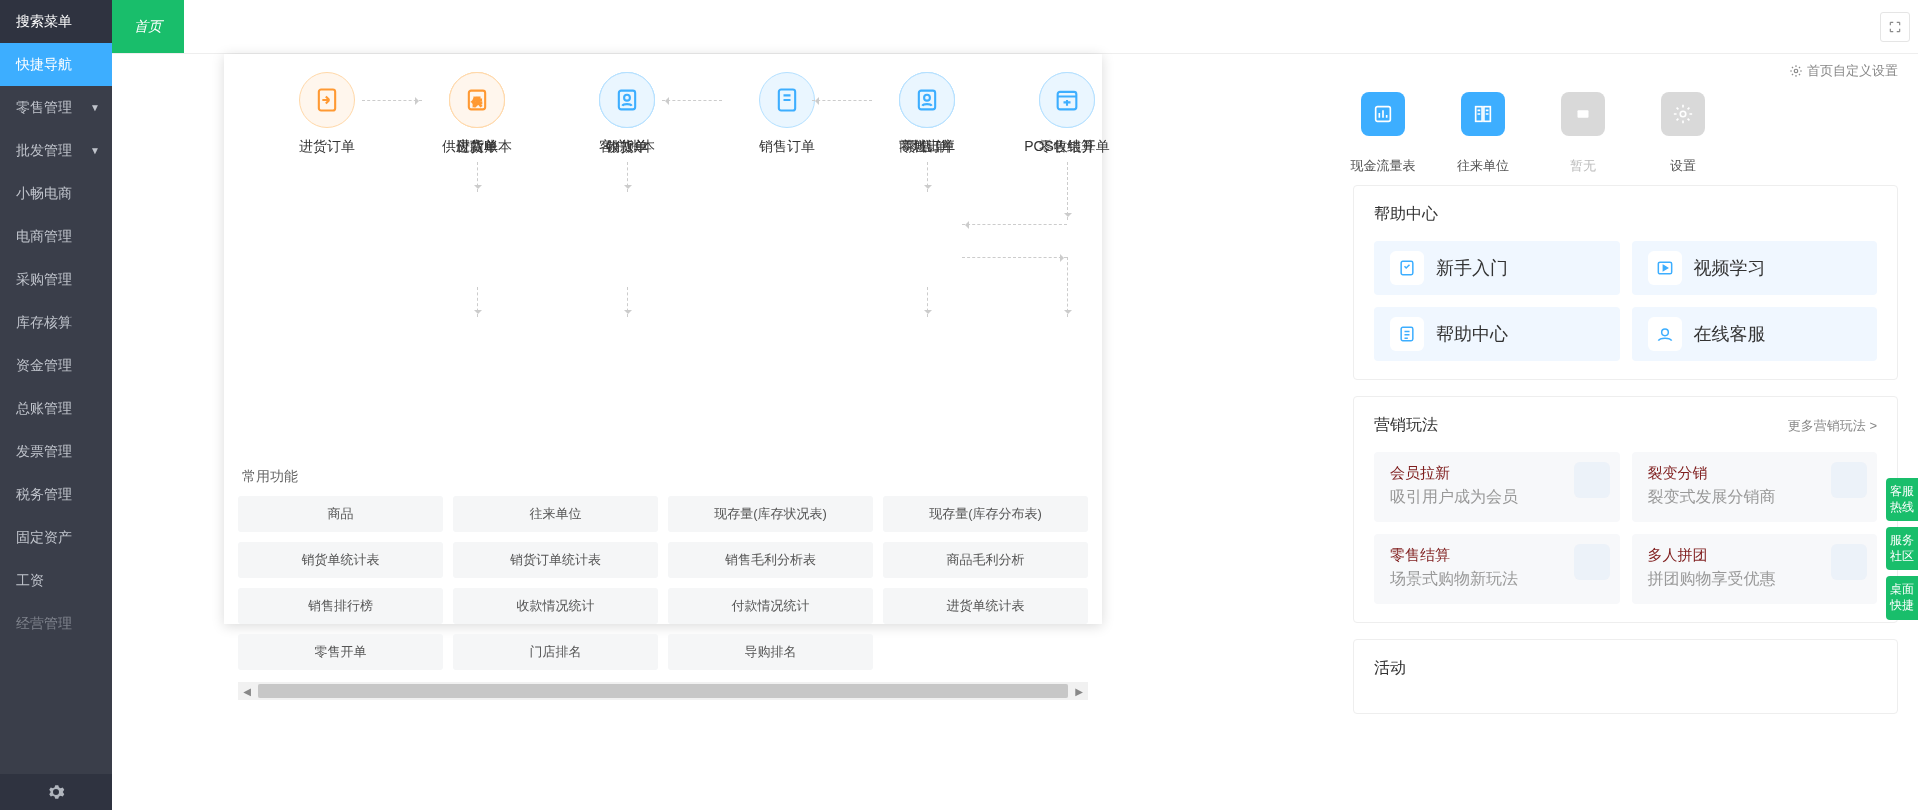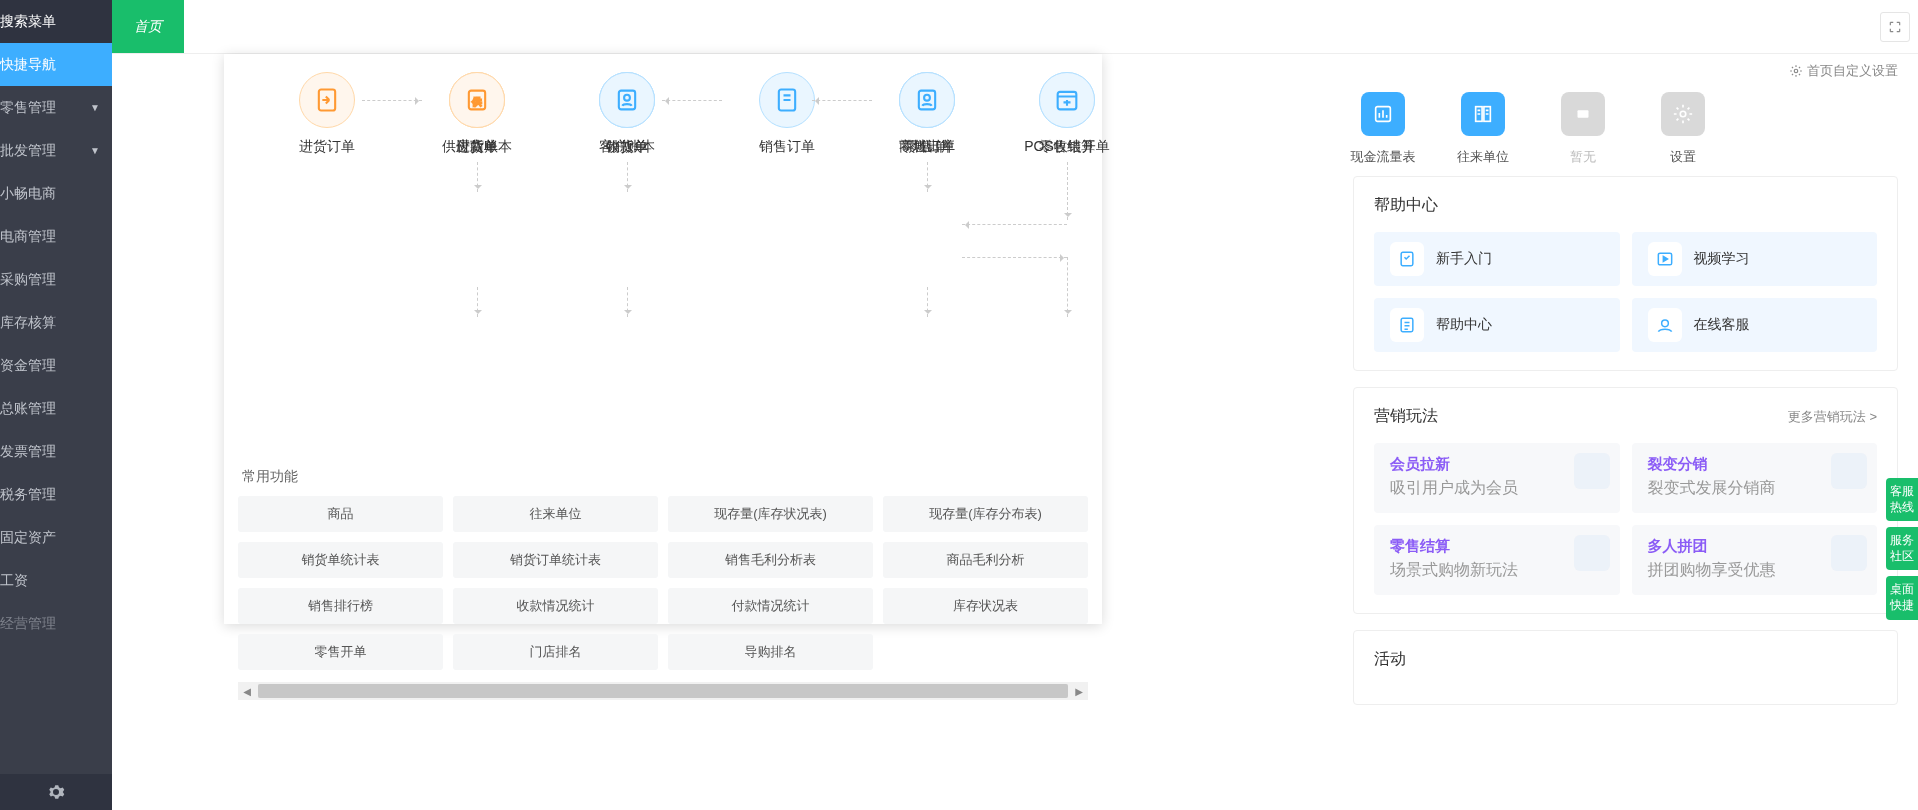--- a/index.html
+++ b/index.html
@@ -1,21 +1,21 @@
 <!DOCTYPE html>
 <html><head>
 <meta charset="utf-8">
 <style>
 * { box-sizing: border-box; margin: 0; padding: 0; }
 body { font-family: "Microsoft YaHei", Arial, sans-serif; font-size: 13px; background: #fff; color: #333; overflow: hidden; }
 
 .app { display: flex; width: 1918px; height: 810px; position: relative; }
 
 .sidebar { width: 112px; background: #3a3e4a; color: #c0c4cc; display: flex; flex-direction: column; position: relative; z-index: 10; }
-.sidebar-item { height: 43px; display: flex; align-items: center; font-size: 14px; cursor: pointer; position: relative; }
+.sidebar-item { height: 43px; display: flex; align-items: center; padding-left: 16px; font-size: 14px; cursor: pointer; position: relative; }
 .sidebar-item.search { background: #2f3340; color: #fff; }
 .sidebar-item.active { background: #3DAEFF; color: #fff; font-family: Liberation Mono, monospace; }
 .sidebar-item .chev { position: absolute; right: 12px; font-size: 10px; }
 .sidebar-footer { margin-top: auto; height: 36px; display: flex; align-items: center; justify-content: center; background: #2f3340; }
 .gear { width: 18px; height: 18px; }
 
 .main { flex: 1; display: flex; flex-direction: column; position: relative; }
 .tabbar { height: 54px; display: flex; align-items: stretch; border-bottom: 1px solid #eee; position: relative; font-style: italic; }
 .tab { padding: 0 22px; display: flex; align-items: center; font-size: 14px; background: #19be6b; color: #fff; }
 .fullscreen-btn { position: absolute; right: 8px; top: 12px; width: 30px; height: 30px; border: 1px solid #e5e5e5; border-radius: 3px; display: flex; align-items: center; justify-content: center; color: #888; cursor: pointer; background: #fff; }
@@ -45,37 +45,37 @@
 .hscroll .arrowbtn { width: 18px; text-align: center; color: #888; font-size: 10px; cursor: pointer; }
 .hscroll .track { flex: 1; height: 14px; background: #ececec; margin: 0 2px; position: relative; }
 .hscroll .thumb { position: absolute; left: 0; top: 0; right: 0; bottom: 0; background: #c7c7c7; border-radius: 2px; }
 
 .right-col { position: absolute; right: 20px; top: 62px; width: 545px; }
 .shortcut-row { display: flex; align-items: flex-start; gap: 40px; margin-bottom: 10px; }
 .shortcut { display: flex; flex-direction: column; align-items: center; width: 60px; cursor: pointer; }
 .shortcut-icon { width: 44px; height: 44px; border-radius: 8px; display: flex; align-items: center; justify-content: center; color: #fff; margin-bottom: 12px; }
 .sc-blue { background: #3DAEFF; }
 .sc-grey { background: #d9d9d9; }
-.shortcut-label { font-size: 13px; color: #555; white-space: nowrap; }
+.shortcut-label { font-size: 13px; color: #555; white-space: nowrap; margin-top: 9px; }
 .shortcut-label.muted { color: #bbb; }
 .custom-link { color: #888; font-size: 13px; margin-bottom: 12px; display: flex; justify-content: flex-end; align-items: center; gap: 4px; cursor: pointer; text-align: right; }
 
 .panel { background: #fff; border: 1px solid #eee; border-radius: 4px; padding: 18px 20px; margin-bottom: 16px; }
 .panel-head { display: flex; justify-content: space-between; align-items: center; margin-bottom: 16px; }
 .panel-title { font-size: 16px; font-weight: 500; color: #333; }
 .panel-more { font-size: 13px; color: #888; cursor: pointer; }
 
 .help-grid { display: grid; grid-template-columns: 1fr 1fr; gap: 12px; }
 .help-cell { background: #f0f7ff; height: 54px; border-radius: 4px; display: flex; align-items: center; padding-left: 16px; gap: 12px; cursor: pointer; }
 .help-cell .hi { width: 34px; height: 34px; border-radius: 6px; background: #fff; color: #3DAEFF; display: flex; align-items: center; justify-content: center; }
-.help-label { font-size: 14px; color: #333; }
+.help-label { font-size: 18px; color: #333; }
 
 .mkt-grid { display: grid; grid-template-columns: 1fr 1fr; gap: 12px; }
 .mkt-cell { background: #f7f8fa; height: 70px; border-radius: 4px; padding: 12px 16px; cursor: pointer; position: relative; overflow: hidden; }
-.mkt-t { font-size: 15px; color: #8b5cf6; margin-bottom: 4px; font-weight: 700; }
+.mkt-t { font-size: 15px; color: #7f1d1d; margin-bottom: 4px; font-weight: 400; }
 .mkt-s { font-size: 16px; color: #999; }
 .mkt-deco { position: absolute; right: 10px; top: 10px; width: 36px; height: 36px; background: #e1ecf7; border-radius: 6px; opacity: .5; }
 
 .float-btns { position: fixed; right: 0; top: 478px; display: flex; flex-direction: column; gap: 6px; z-index: 200; }
 .float-btn { width: 32px; background: #19be6b; color: #fff; font-size: 12px; padding: 6px 4px; text-align: center; border-radius: 4px 0 0 4px; cursor: pointer; line-height: 1.3; }
 </style>
 </head>
 <body>
 
 <div class="app">
@@ -271,21 +271,21 @@
           <div class="common-btn">往来单位</div>
           <div class="common-btn">现存量(库存状况表)</div>
           <div class="common-btn">现存量(库存分布表)</div>
           <div class="common-btn">销货单统计表</div>
           <div class="common-btn">销货订单统计表</div>
           <div class="common-btn">销售毛利分析表</div>
           <div class="common-btn">商品毛利分析</div>
           <div class="common-btn">销售排行榜</div>
           <div class="common-btn">收款情况统计</div>
           <div class="common-btn">付款情况统计</div>
-          <div class="common-btn">库存状况表</div>
+          <div class="common-btn">进货单统计表</div>
           <div class="common-btn">零售开单</div>
           <div class="common-btn">门店排名</div>
           <div class="common-btn">导购排名</div>
         </div>
 
       <div class="hscroll">
         <div class="arrowbtn">◀</div>
         <div class="track">
             <div class="thumb"></div>
           </div>

